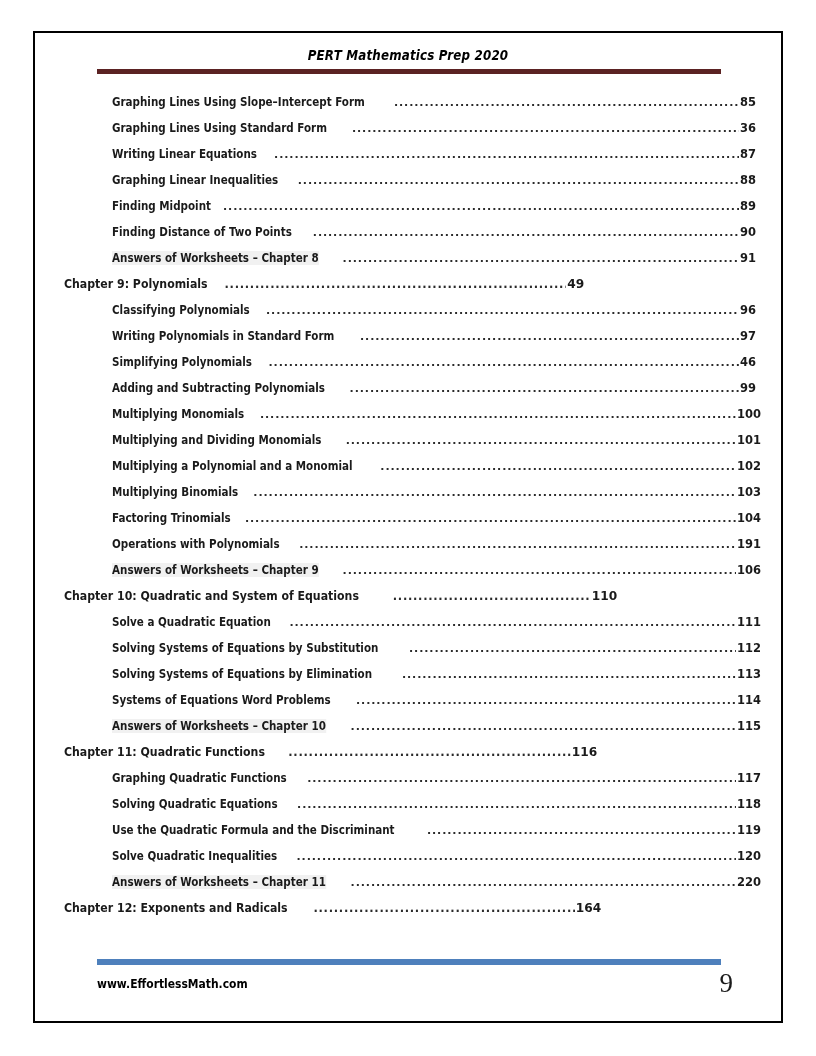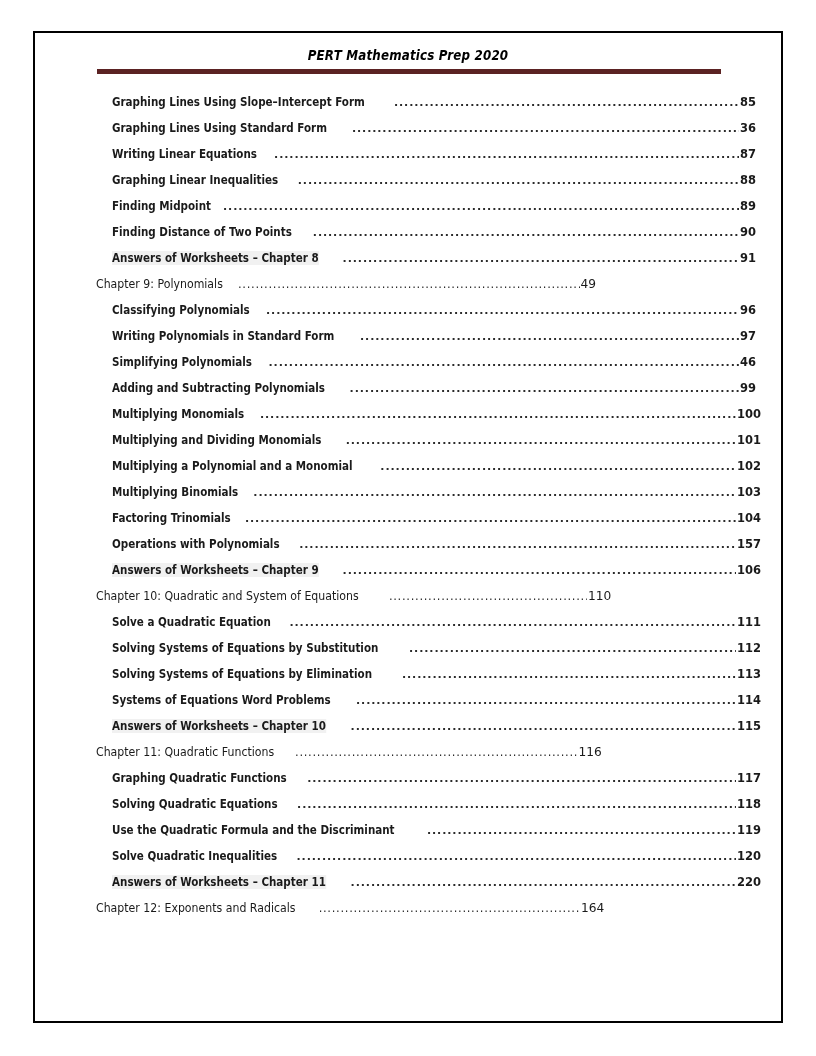--- a/index.html
+++ b/index.html
@@ -80,23 +80,23 @@
 
   
   .toc-row.lvl2 {
     padding-left: 77px;
     padding-right: 20px;
     font-size: 11.5px;
     font-weight: bold;
   }
   
   .toc-row.lvl1 {
-    padding-left: 61px;
+    padding-left: 29px;
     font-size: 12.2px;
-    font-weight: normal;
+    font-weight: bold;
   }
 
   .toc-line {
     display: flex;
     align-items: baseline;
     width: 100%;
   }
   .lvl1 .toc-line { width: auto; }
 
   .toc-title {
@@ -292,21 +292,21 @@
         <div class="toc-line">
           <span class="toc-title">Factoring Trinomials</span>
           <span class="toc-dots">..................................................................................................</span>
           <span class="toc-page">104</span>
         </div>
       </div>
       <div class="toc-row lvl2">
         <div class="toc-line">
           <span class="toc-title">Operations with Polynomials</span>
           <span class="toc-dots">.......................................................................................</span>
-          <span class="toc-page">157</span>
+          <span class="toc-page">191</span>
         </div>
       </div>
       <div class="toc-row lvl2">
         <div class="toc-line">
           <span class="toc-title"><span class="hl">Answers of Worksheets – Chapter 9</span></span>
           <span class="toc-dots">...............................................................................</span>
           <span class="toc-page">106</span>
         </div>
       </div>
       <div class="toc-row lvl1">
@@ -395,14 +395,19 @@
       </div>
       <div class="toc-row lvl1">
         <div class="toc-line">
           <span class="toc-title">Chapter 12: Exponents and Radicals</span>
           <span class="toc-dots" style="width: 261.244px; flex: 0 0 auto;">...............................................................</span>
           <span class="toc-page">164</span>
         </div>
       </div>
     </div>
 
+  <div class="footer">
+    <div class="footer-rule"></div>
+    <div class="footer-url">www.EffortlessMath.com</div>
+    <div class="footer-pageno">9</div>
+  </div>
 
 </div>
 
 </body></html>

